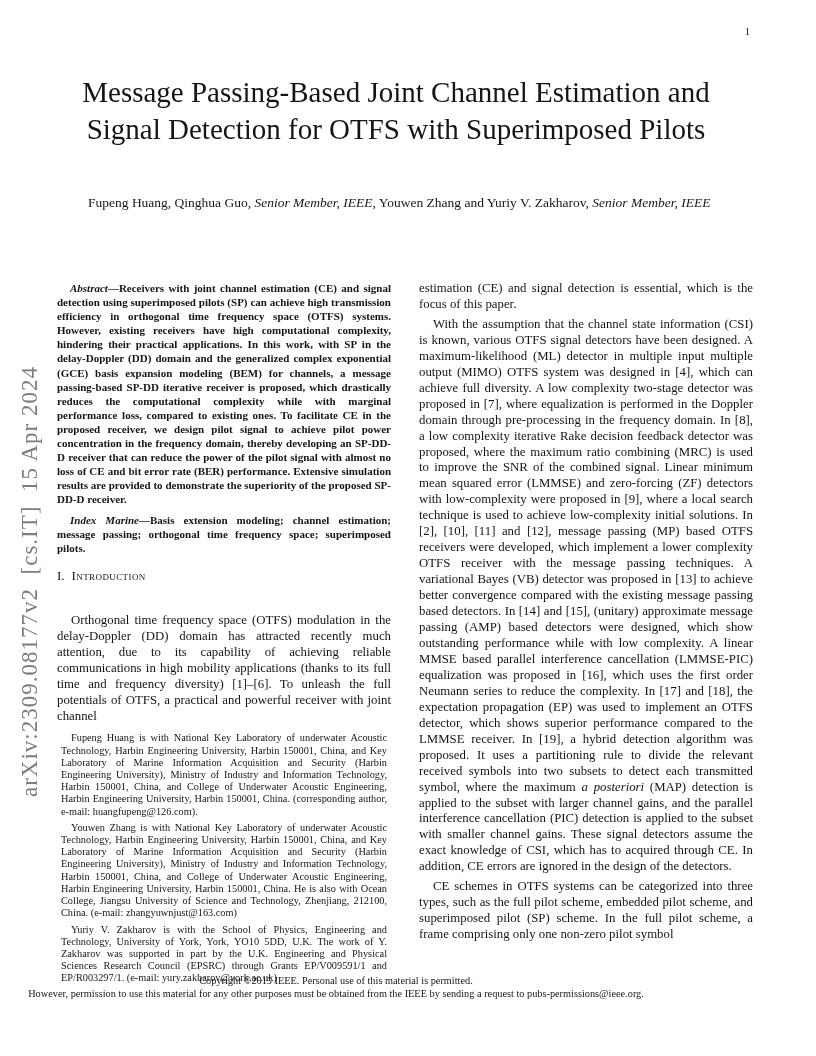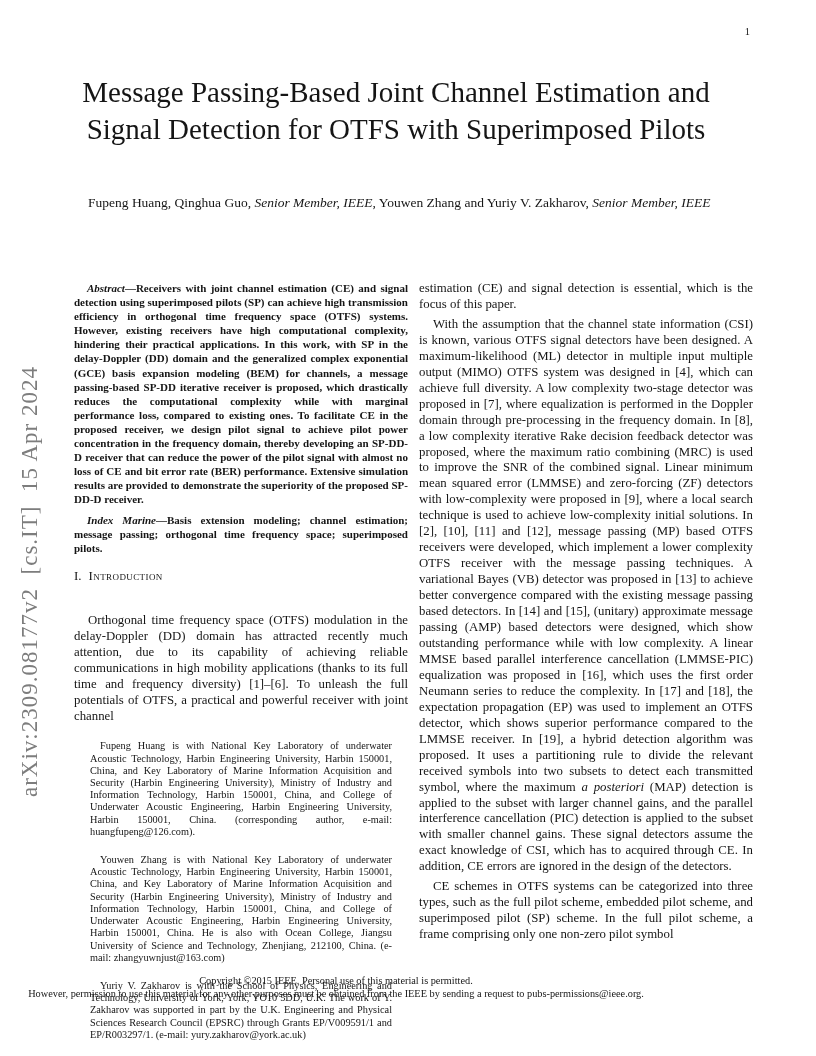--- a/index.html
+++ b/index.html
@@ -54,21 +54,21 @@
     font-size: 13.5px;
     line-height: 17.5px;
   }
   .it { font-style: italic; }
   .col {
     position: absolute;
     top: 281px;
     width: 334px;
     text-align: justify;
   }
-  .col-left  { left: 74px; }
+  .col-left  { left: 57px; }
   .col-right { left: 419px; }
   .abstract-para {
     margin: 0;
     font-size: 11px;
     line-height: 14.1px;
     font-weight: bold;
     text-indent: 13px;
   }
   .index-terms-para { margin-top: 6px; }
   .section-heading {
@@ -86,21 +86,21 @@
   }
   .col-right p + p { margin-top: 4px; }
   .indent { text-indent: 14px; margin-top: 29px; }
   .footnotes {
     margin-top: 8px;
     font-size: 10.3px;
     line-height: 12.2px;
     text-align: justify;
   }
   .footnotes p {
-    margin: 16px;
+    margin: 4px;
     font-size: 10.3px;
     line-height: 12.2px;
   }
   .footnotes p.indent { text-indent: 10px; }
   .copyright {
     position: absolute;
     top: 974px;
     left: 0;
     width: 672px;
     text-align: center;

